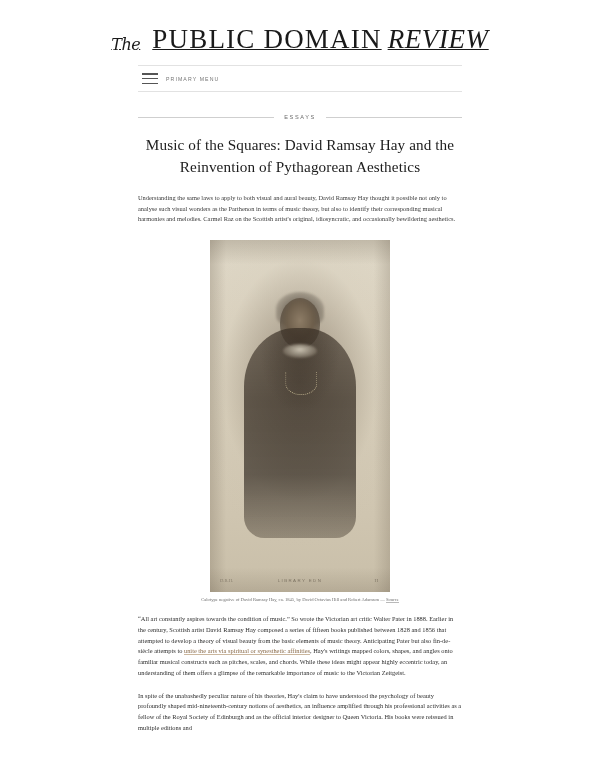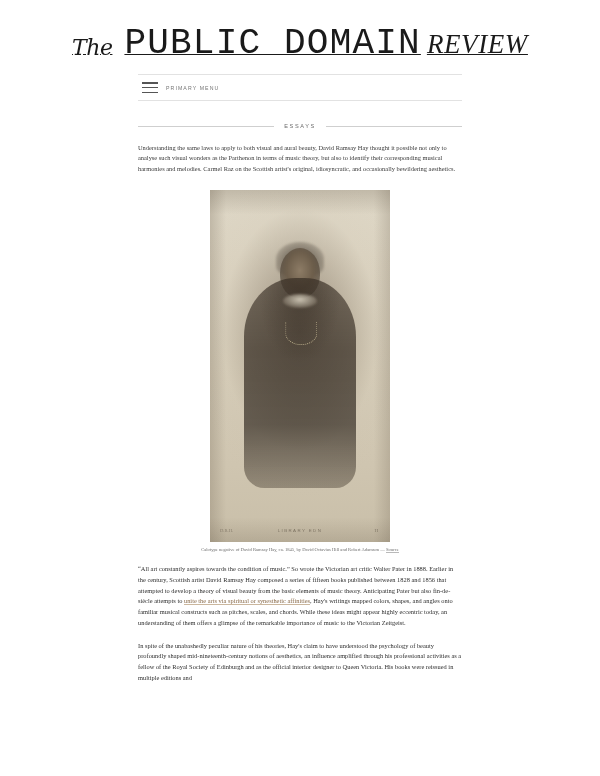--- a/index.html
+++ b/index.html
@@ -30,28 +30,28 @@
   }
   .logo {
     display: inline-block;
     white-space: nowrap;
     color: #1a1a1a;
     line-height: 1;
   }
   .logo .the {
     font-family: "DejaVu Serif", serif;
     font-style: italic;
-    font-size: 22px;
+    font-size: 16px;
     letter-spacing: -0.5px;
     vertical-align: -2px;
     margin-right: 12px;
   }
   .logo .pd {
-    font-family: Liberation Mono, monospace;
-    font-size: 36px;
+    font-family: Liberation Serif, serif;
+    font-size: 27px;
     letter-spacing: 1.2px;
   }
   .logo .review {
     font-family: "Liberation Serif", serif;
     font-style: italic;
     font-size: 27px;
     letter-spacing: 0.6px;
     margin-left: 6px;
   }
 
@@ -292,20 +292,21 @@
   </nav>
 
   <main class="article">
 
     <div class="kicker-wrap">
       <span class="kicker-rule"></span>
       <span class="kicker">ESSAYS</span>
       <span class="kicker-rule"></span>
     </div>
 
+    <h1 class="title">Music of the Squares: David Ramsay Hay and the Reinvention of Pythagorean Aesthetics</h1>
 
     <p class="standfirst">Understanding the same laws to apply to both visual and aural beauty, David Ramsay Hay thought it possible not only to analyse such visual wonders as the Parthenon in terms of music theory, but also to identify their corresponding musical harmonies and melodies. Carmel Raz on the Scottish artist's original, idiosyncratic, and occasionally bewildering aesthetics.</p>
 
     <figure class="hero">
       <div class="hero-img">
         <div class="fig-hair"></div>
         <div class="fig-head"></div>
         <div class="fig-body"></div>
         <div class="fig-collar"></div>
         <div class="fig-chain"></div>

